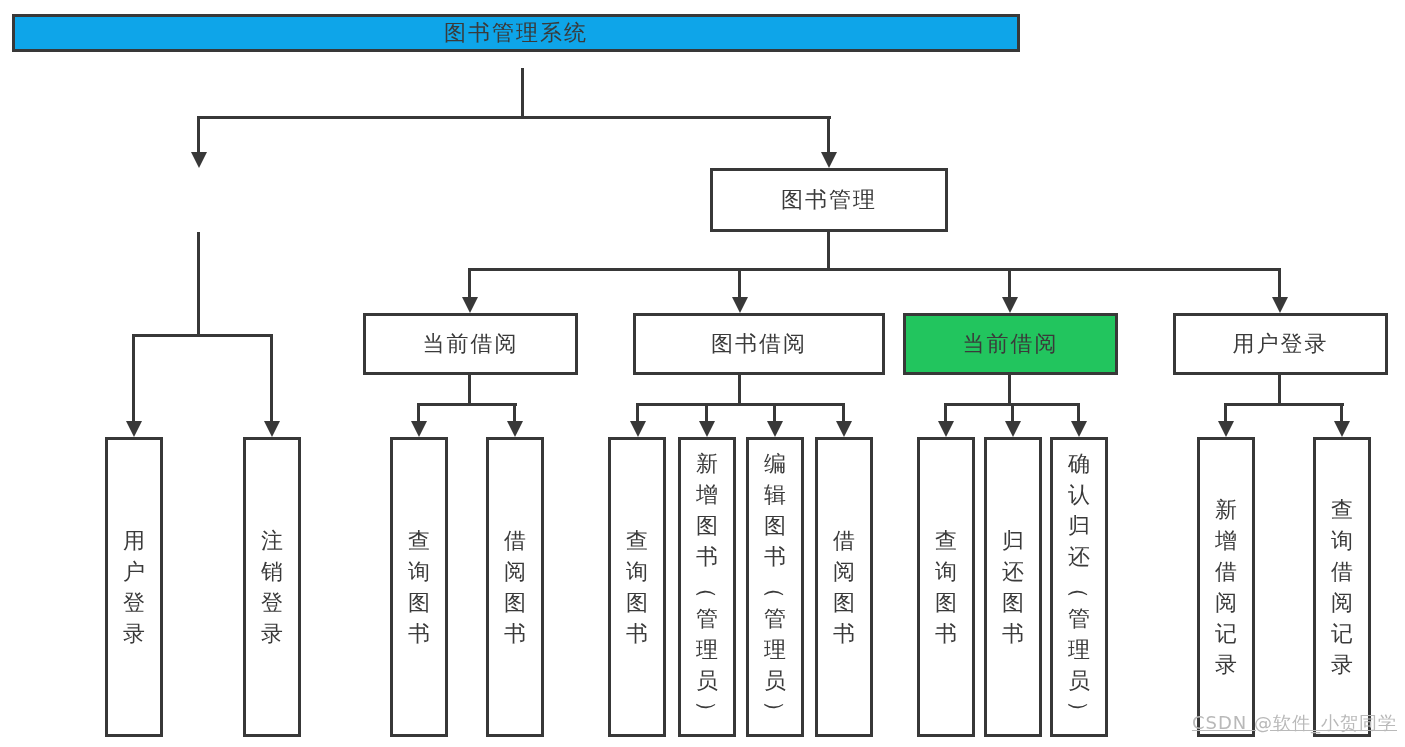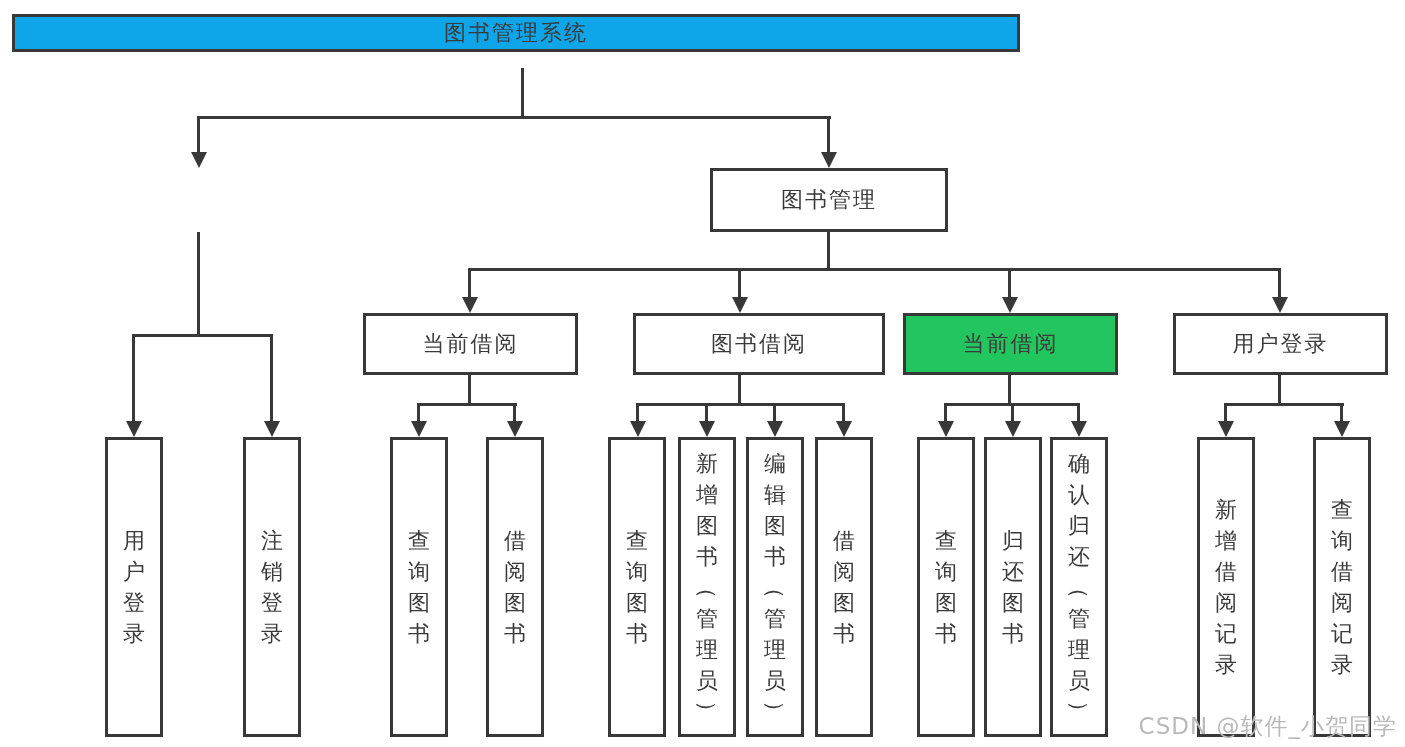--- a/index.html
+++ b/index.html
@@ -16,22 +16,22 @@
   .vlabel{font-size:22px;display:block;}
   .vchar{display:block;height:31px;line-height:31px;text-align:center;}
   .vchar.rot{transform:rotate(90deg);}
   .line{position:absolute;background:#383838;}
   .arrow{
     position:absolute;width:0;height:0;
     border-left:8px solid transparent;border-right:8px solid transparent;
     border-top:16px solid #383838;
   }
   .watermark{
-    position:absolute;right:8px;top:711px;font-size:23px;letter-spacing:1px;
-    color:#b9b9b9;white-space:nowrap;
+    position:absolute;right:8px;top:711px;font-size:18px;letter-spacing:1px;
+    color:#b9b9b9;white-space:nowrap;text-decoration:underline;
   }
 </style>
 </head>
 <body>
 
 <div class="stage" style="color: rgb(58, 58, 58);">
 
   <div class="node hnode" style="left: 12px; top: 14px; width: 1008px; height: 38px; border-color: rgb(56, 56, 56); background: #0ea5e9;">
     <span>图书管理系统</span>
   </div>

